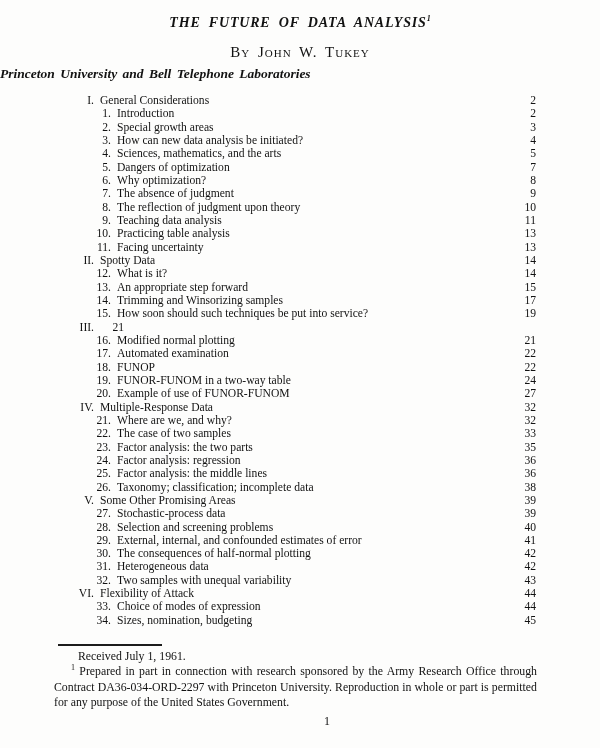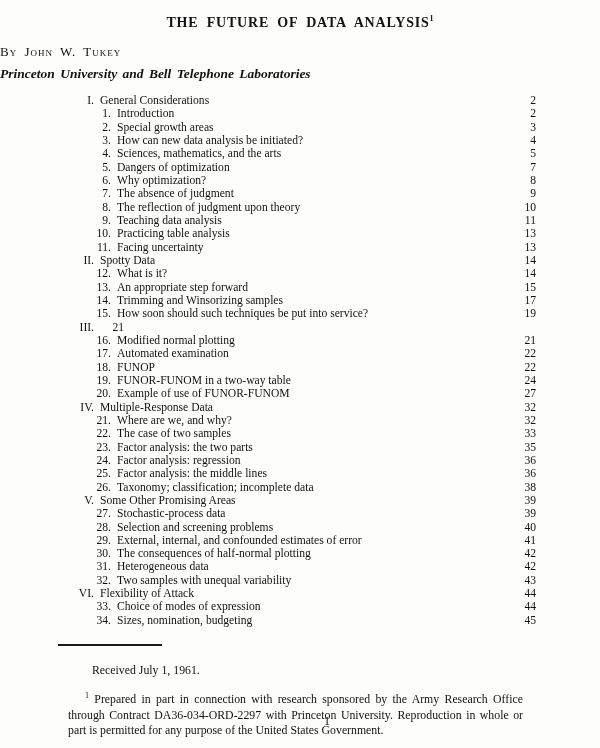--- a/index.html
+++ b/index.html
@@ -4,26 +4,26 @@
 <style>
   html,body { margin:0; padding:0; background:#e8e8e8; }
   .page {
     position:relative; width:600px; height:748px;
     background:#fdfdfc; color:#121212; overflow:hidden;
     font-family:"Liberation Serif","DejaVu Serif",serif;
   }
   .title {
     position:absolute; top:14px; left:0; width:600px;
     text-align:center; font-size:14px; font-weight:700;
-    letter-spacing:0.8px; word-spacing:4px; margin:0;
+    letter-spacing:0.8px; word-spacing:4px; margin:0;font-style:italic;
   }
   .title sup { font-size:8px; letter-spacing:0; }
   .byline {
     position:absolute; top:44px; left:0; width:600px;
-    text-align:left; font-size:13px; font-variant:small-caps;
+    text-align:center; font-size:15px; font-variant:small-caps;
     letter-spacing:1px; word-spacing:3px;
   }
   .affiliation {
     position:absolute; top:66px; left:0; width:600px;
     text-align:left; font-size:13.5px; font-style:italic; font-weight:700;
     word-spacing:2px;
   }
   .toc {
     position:absolute; left:57px; top:94px; width:479px;
     font-size:11.6px;
@@ -35,21 +35,21 @@
   .toc-title { flex:1 1 auto; padding-left:6px; white-space:nowrap; overflow:hidden; }
   .toc-page { flex:0 0 30px; text-align:right; }
   .footnote-rule {
     position:absolute; left:58px; top:644px; width:104px; height:1.5px;
     background:#1c1c1c;
   }
   .footnotes {
     position:absolute; left:54px; top:649px; width:483px;
     font-size:11.8px; line-height:15.4px; text-align:justify;
   }
-  .footnotes p { margin:14px; }
+  .footnotes p { margin:0; }
   .received { text-indent:24px; }
   .note { text-indent:17px; }
   .note sup { font-size:8px; line-height:0; }
   .folio {
     position:absolute; top:714px; left:0; width:600px;
     text-align:center; text-indent:54px; font-size:12px;
   }
 </style>
 </head>
 <body>

